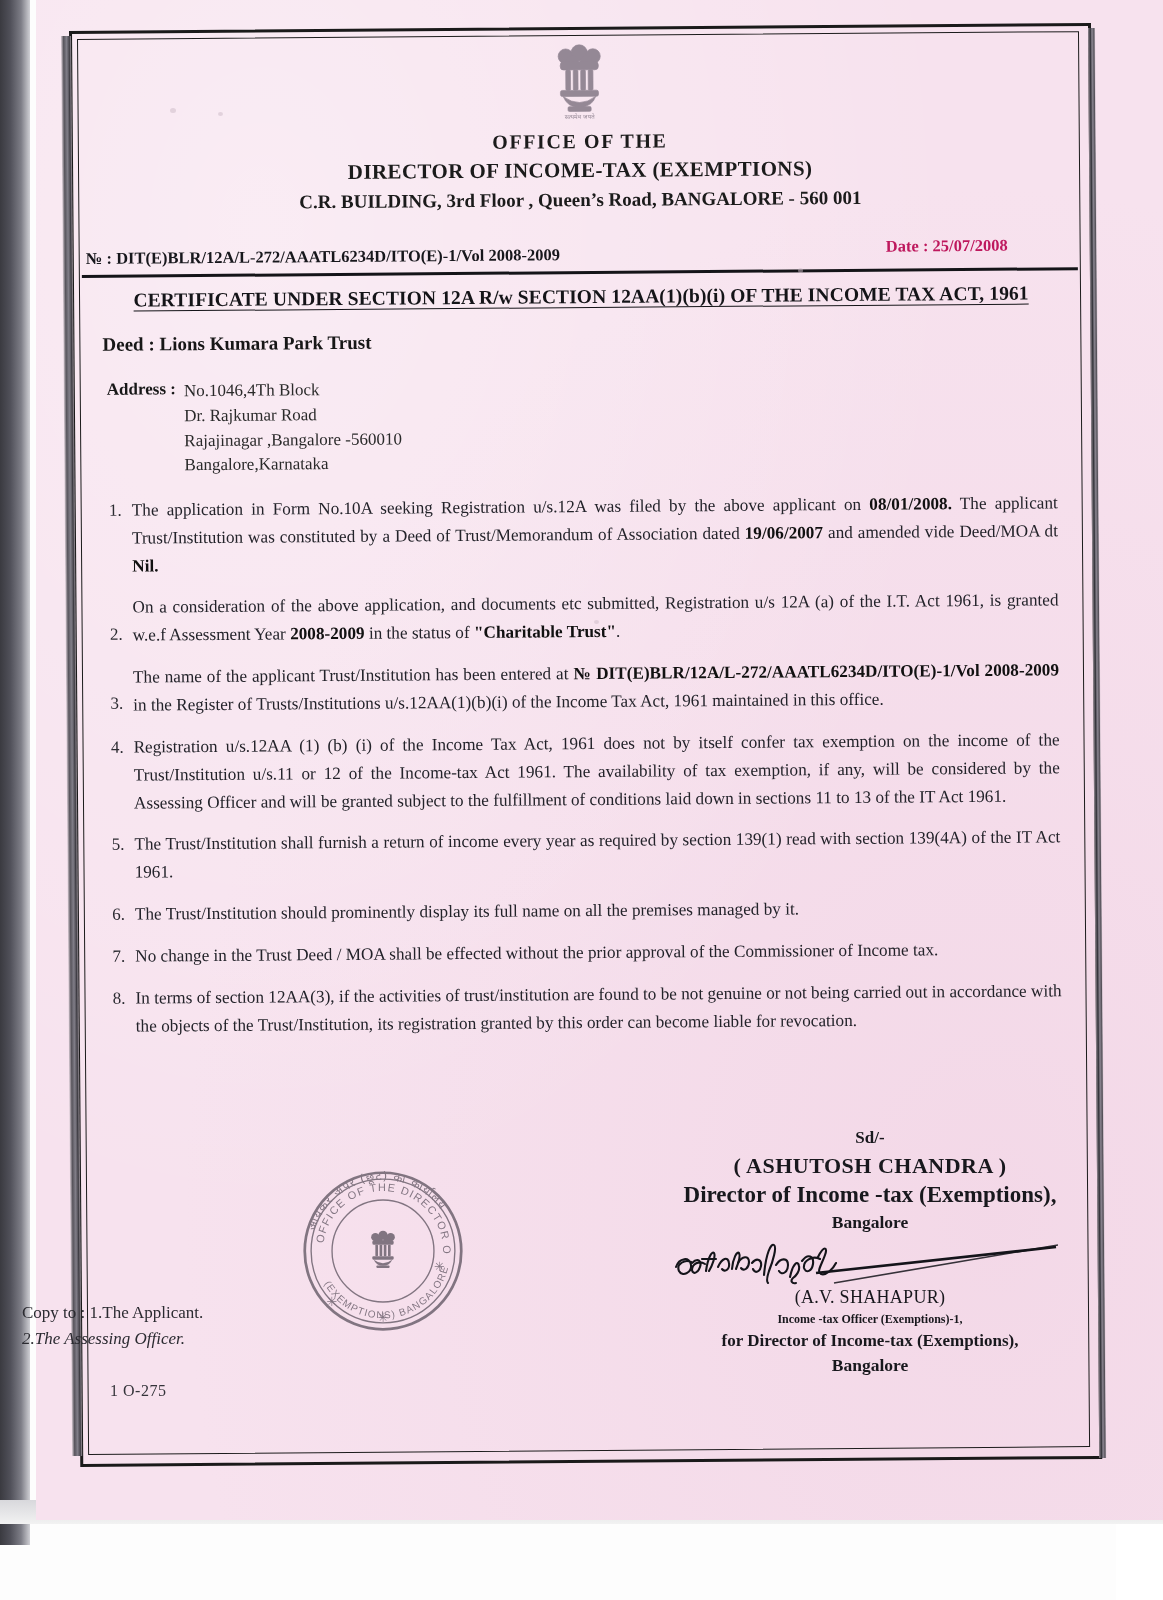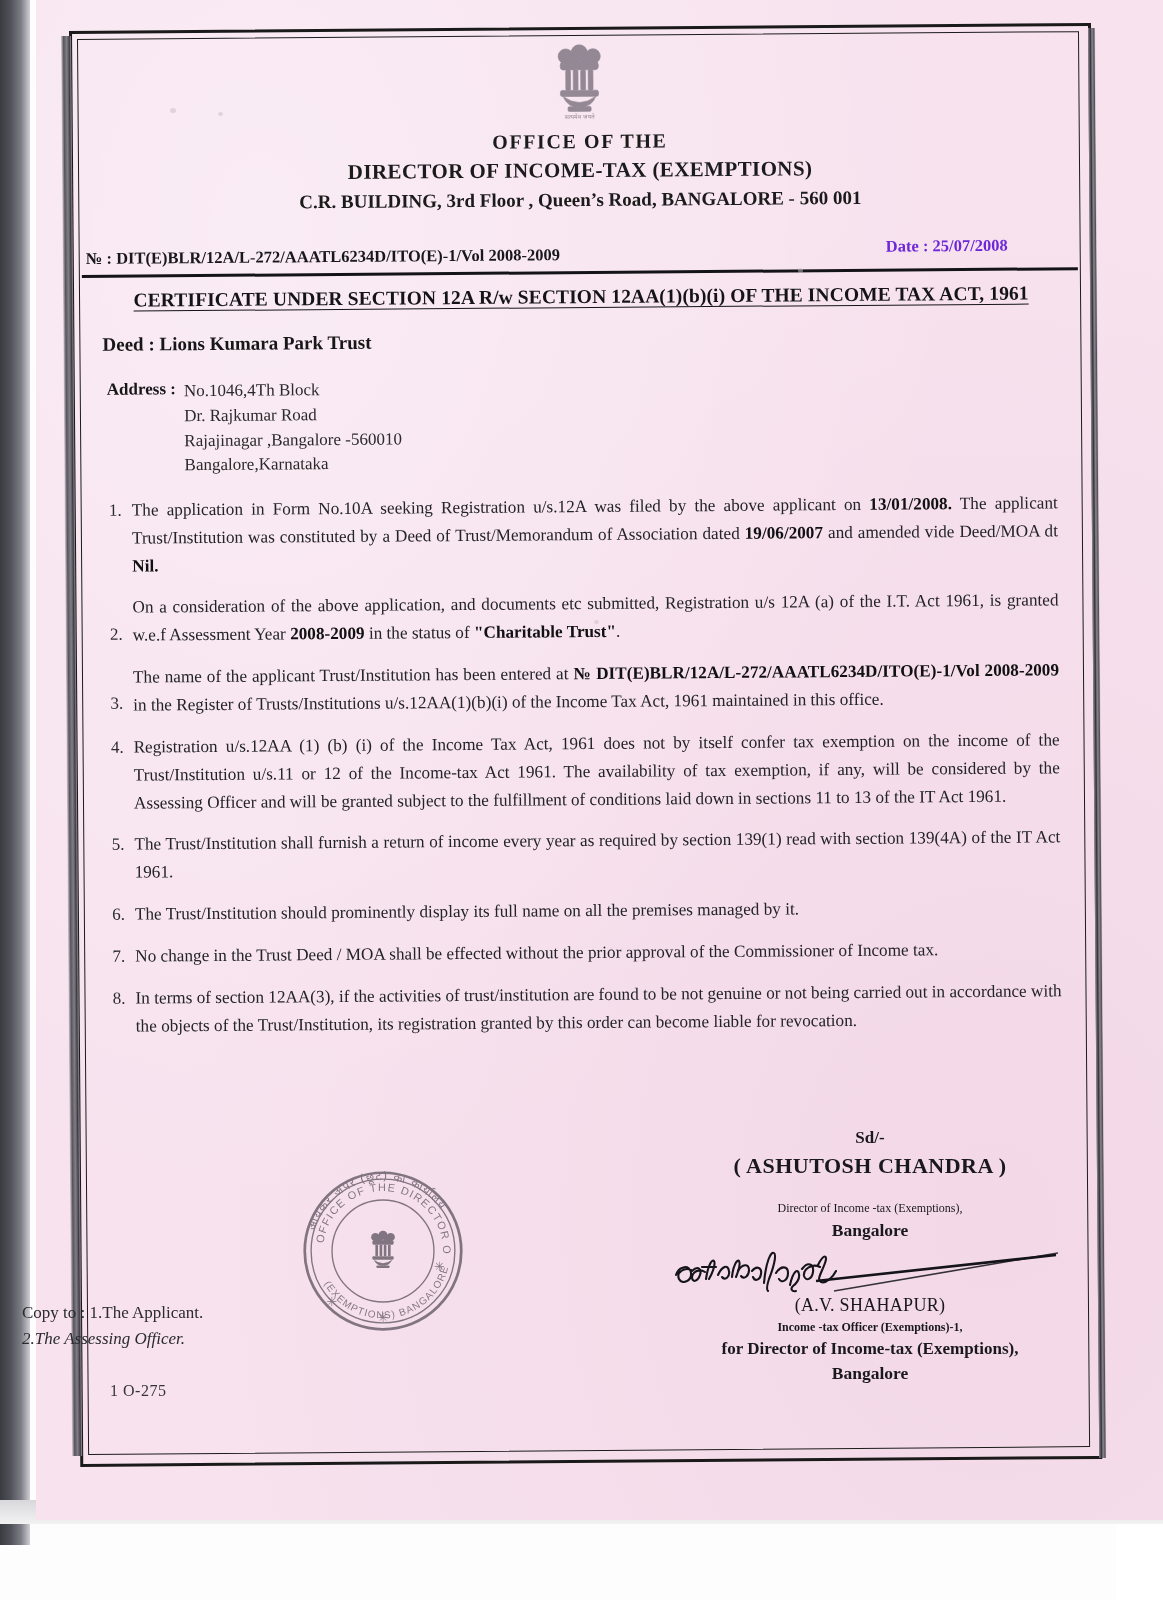--- a/index.html
+++ b/index.html
@@ -73,21 +73,21 @@
   }
   .oh1{font-size:20px;font-weight:700;letter-spacing:1.6px;margin-top:6px;}
   .oh2{font-size:21px;font-weight:700;letter-spacing:.4px;margin-top:5px;}
   .oh3{font-size:19px;font-weight:700;margin-top:6px;}
   .refrow{
     display:flex;justify-content:space-between;align-items:flex-end;
     margin-top:28px;padding:0 16px 0 6px;
   }
   .refno{font-size:16.5px;font-weight:700;color:#17171c;white-space:nowrap;}
   .refno .lbl{font-weight:700;}
-  .refdate{font-size:16.5px;font-weight:700;color:#6d28d9;margin-right:58px;margin-bottom:6px;}
+  .refdate{font-size:16.5px;font-weight:700;color:#be185d;margin-right:58px;margin-bottom:6px;}
   .rule{
     height:3px;background:#141418;margin:6px 4px 0 2px;
   }
   .cert-title{
     text-align:center;font-size:19.5px;font-weight:700;letter-spacing:.1px;
     text-decoration:underline;text-underline-offset:4px;
     margin:12px 8px 0 8px;color:#141418;
   }
   .namerow{
     font-size:19px;font-weight:700;margin:22px 0 0 22px;color:#171717;
@@ -111,21 +111,21 @@
   }
   ol.clauses>li .body{flex:1;}
   li.low .num{align-self:flex-end;padding-bottom:2px;}
   b{font-weight:700;color:#111;}
   .signblock{
     position:absolute;right:50px;top:1128px;width:392px;text-align:center;
     color:#18181d;
   }
   .sd{font-size:17px;font-weight:700;}
   .sname{font-size:22px;font-weight:700;margin-top:5px;letter-spacing:.5px;}
-  .srole{font-size:12px;font-weight:400;margin-top:22px;}
+  .srole{font-size:23px;font-weight:700;margin-top:3px;}
   .scity{font-size:17.5px;font-weight:700;margin-top:4px;}
   .sig-wrap{position:relative;height:58px;margin-top:2px;}
   .sig-svg{position:absolute;left:-8px;top:-2px;}
   .sname2{font-size:18px;font-weight:400;margin-top:-6px;letter-spacing:.3px;text-align:center;}
   .srole2{font-size:12px;font-weight:700;margin-top:4px;}
   .srole3{font-size:17px;font-weight:700;margin-top:4px;}
   .scity2{font-size:17.5px;font-weight:700;margin-top:4px;}
   .copyto{
     position:absolute;left:22px;top:1300px;font-size:17px;color:#2b2b31;
     line-height:1.5;
@@ -213,21 +213,21 @@
           <div>No.1046,4Th Block</div>
           <div>Dr. Rajkumar Road</div>
           <div>Rajajinagar ,Bangalore -560010</div>
           <div>Bangalore,Karnataka</div>
         </span>
     </div>
 
     <ol class="clauses" id="clause-list">
         <li>
           <span class="num">1.</span>
-          <span class="body">The application in Form No.10A seeking Registration u/s.12A was filed by the above applicant on <b>13/01/2008.</b> The applicant Trust/Institution was constituted by a Deed of Trust/Memorandum of Association dated <b>19/06/2007</b> and amended vide Deed/MOA dt <b>Nil.</b></span>
+          <span class="body">The application in Form No.10A seeking Registration u/s.12A was filed by the above applicant on <b>08/01/2008.</b> The applicant Trust/Institution was constituted by a Deed of Trust/Memorandum of Association dated <b>19/06/2007</b> and amended vide Deed/MOA dt <b>Nil.</b></span>
         </li>
         <li class="low">
           <span class="num">2.</span>
           <span class="body">On a consideration of the above application, and documents etc submitted, Registration u/s 12A (a) of the I.T. Act 1961, is granted w.e.f Assessment Year <b>2008-2009</b> in the status of <b>"Charitable Trust"</b>.</span>
         </li>
         <li class="low">
           <span class="num">3.</span>
           <span class="body">The name of the applicant Trust/Institution has been entered at <b>№ DIT(E)BLR/12A/L-272/AAATL6234D/ITO(E)-1/Vol 2008-2009</b> in the Register of  Trusts/Institutions u/s.12AA(1)(b)(i) of the Income Tax Act, 1961 maintained in this office.</span>
         </li>
         <li>

